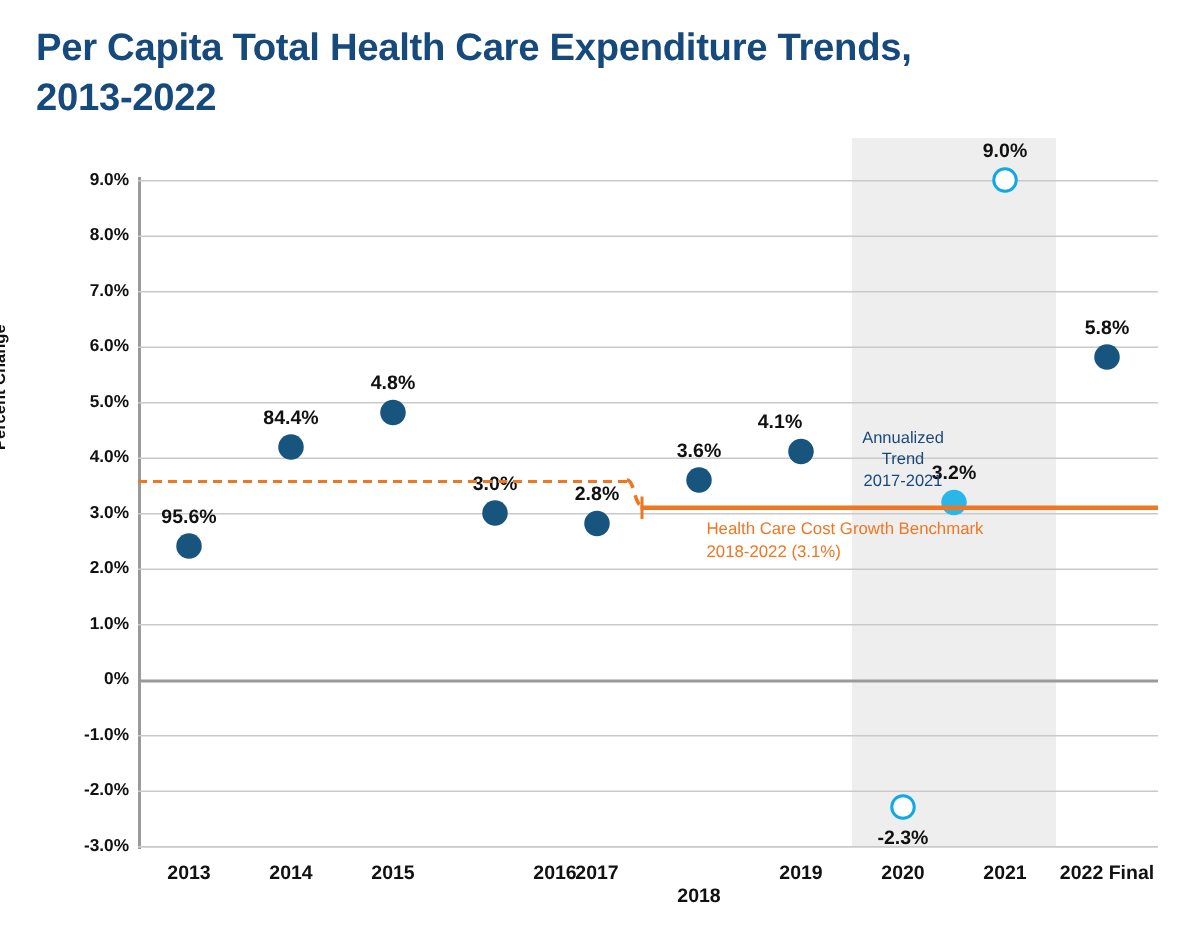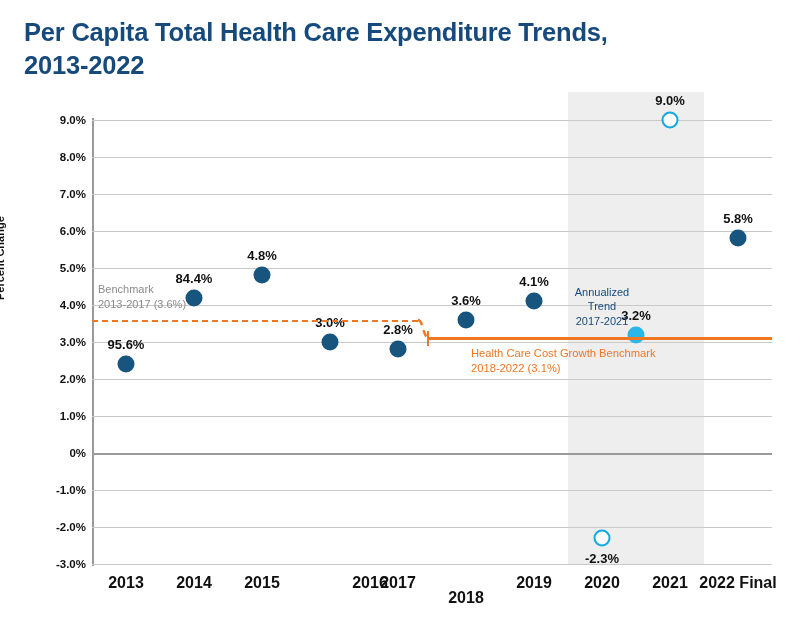--- a/index.html
+++ b/index.html
@@ -75,21 +75,21 @@
     width: 120px;
     text-align: right;
     font-size: 11.5px;
     font-weight: bold;
     color: #111111;
     transform: translateY(-50%);
   }
   .xtick {
     position: absolute;
     top: 574px;
-    font-size: 16px;
+    font-size: 13px;
     font-weight: bold;
     color: #111111;
     text-align: right;
     transform: translateX(-50%);
     white-space: nowrap;
   }
   #y-axis-title {
     position: absolute;
     left: -6px;
     top: 300px;
@@ -204,21 +204,21 @@
         <div class="pt-label" style="left: 102px; top: 157.6px;">84.4%</div>
         <div class="pt solid-dark" title="4.8%" style="left: 170px; top: 155.4px;"></div>
         <div class="pt-label" style="left: 170px; top: 135.4px;">4.8%</div>
         <div class="pt solid-dark" title="3.0%" style="left: 238px; top: 222px;"></div>
         <div class="pt-label" style="left: 238px; top: 202px;">3.0%</div>
         <div class="pt solid-dark" title="2.8%" style="left: 306px; top: 229.4px;"></div>
         <div class="pt-label" style="left: 306px; top: 209.4px;">2.8%</div>
         <div class="pt solid-dark" title="3.6%" style="left: 374px; top: 199.8px;"></div>
         <div class="pt-label" style="left: 374px; top: 179.8px;">3.6%</div>
         <div class="pt solid-dark" title="4.1%" style="left: 442px; top: 181.3px;"></div>
-        <div class="pt-label" style="left: 442px; top: 161.3px;">4.1%</div>
+        <div class="pt-label" style="left: 428px; top: 161.3px;">4.1%</div>
         <div class="pt hollow-cyan" title="-2.3%" style="left: 510px; top: 418.1px;"></div>
         <div class="pt-label" style="left: 510px; top: 438.1px;">-2.3%</div>
         <div class="pt hollow-cyan" title="9.0%" style="left: 578px; top: 0px;"></div>
         <div class="pt-label" style="left: 578px; top: -20px;">9.0%</div>
         <div class="pt solid-dark" title="5.8%" style="left: 646px; top: 118.4px;"></div>
         <div class="pt-label" style="left: 646px; top: 98.4px;">5.8%</div>
         <div class="pt solid-cyan" title="3.2%" style="left: 544px; top: 214.6px;"></div>
         <div class="pt-label" style="left: 544px; top: 194.6px;">3.2%</div>
       </div>
 
@@ -251,21 +251,19 @@
       <div class="xtick" style="left: 262px;">2015</div>
       <div class="xtick" style="left: 330px; margin-left: 40px;">2016</div>
       <div class="xtick" style="left: 398px;">2017</div>
       <div class="xtick" style="left: 466px; margin-top: 15px;">2018</div>
       <div class="xtick" style="left: 534px;">2019</div>
       <div class="xtick" style="left: 602px;">2020</div>
       <div class="xtick" style="left: 670px;">2021</div>
       <div class="xtick" style="left: 738px;">2022 Final</div>
     </div>
 
-  <div class="bench-note" id="note-dashed" style="left: 98px; top: 281.8px;">Benchmark
-2013-2017 (3.6%)</div>
   <div class="bench-note orange" id="note-solid" style="left: 471px; top: 346.3px;">Health Care Cost Growth Benchmark
 2018-2022 (3.1%)</div>
   <div class="trend-note" id="note-trend" style="left: 602px; top: 284.65px;">Annualized
 Trend
 2017-2021</div>
 
 </div>
 
 </body></html>

